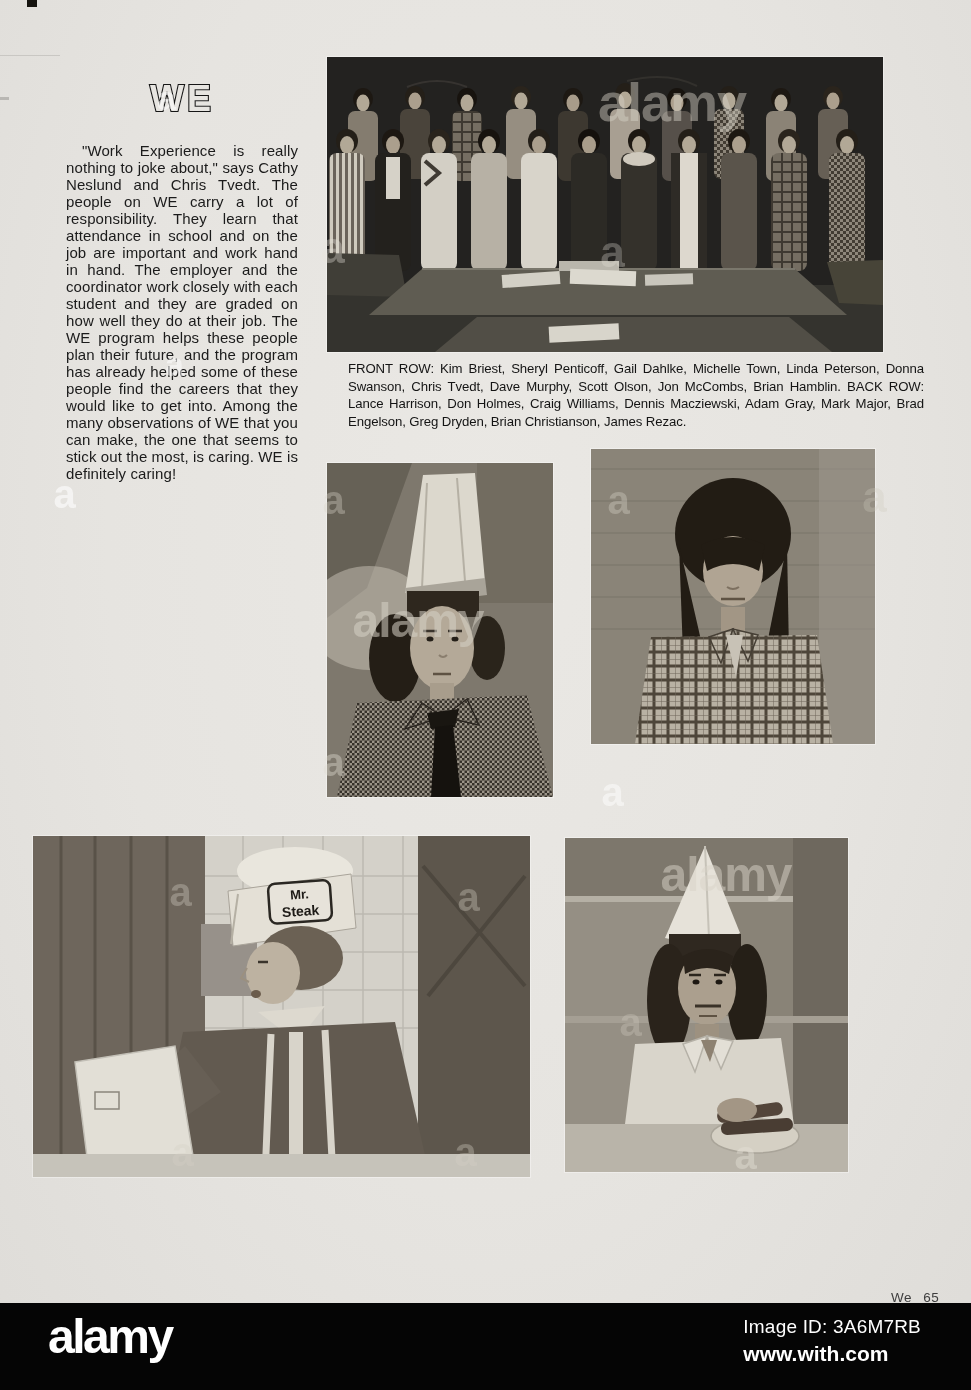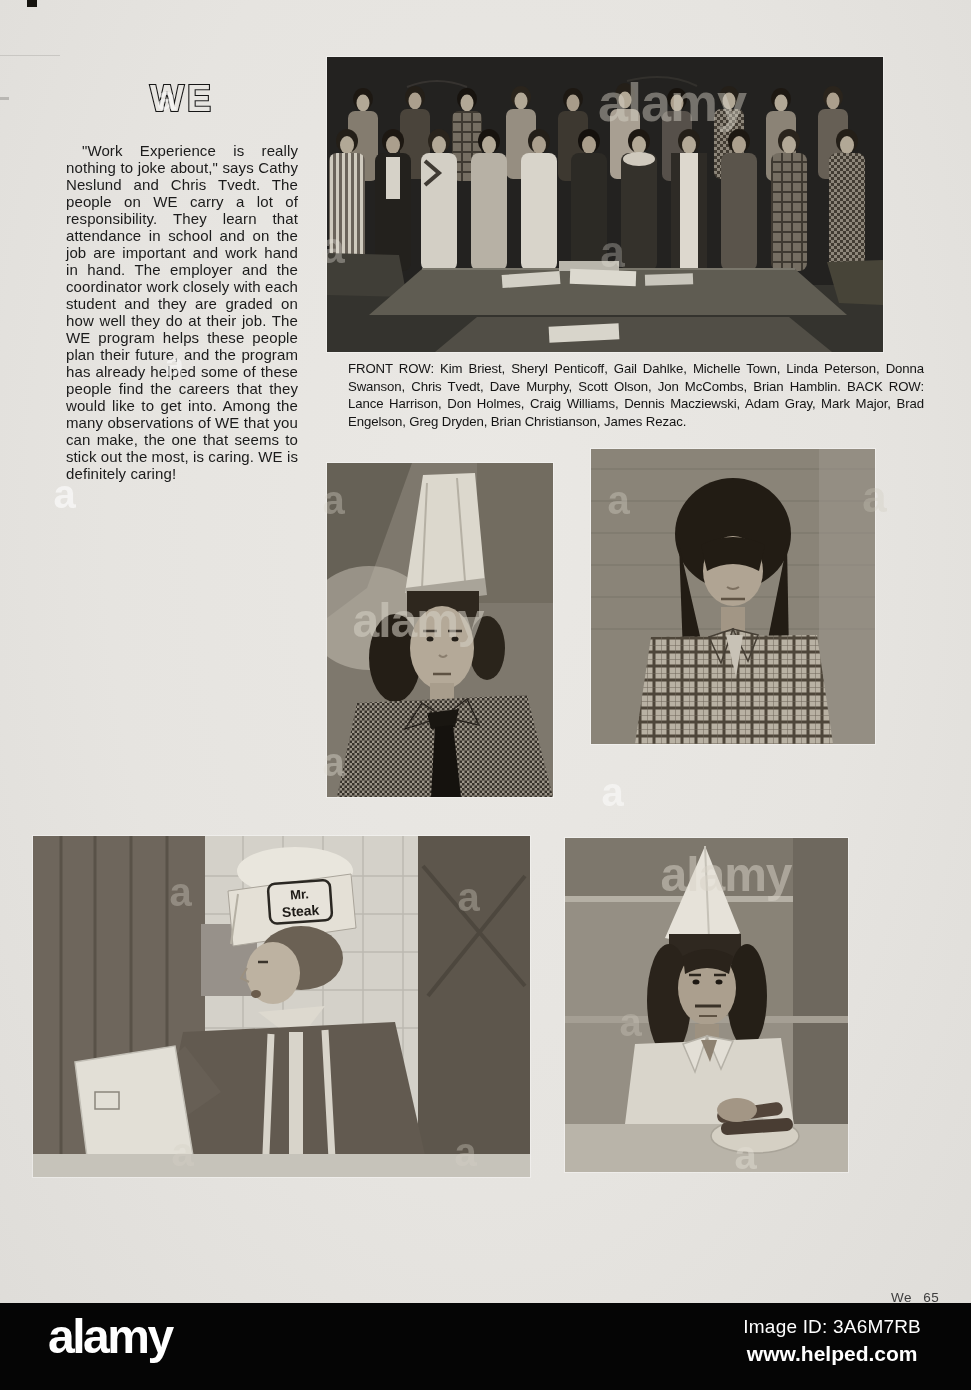--- a/index.html
+++ b/index.html
@@ -42,21 +42,21 @@
   .artifact-line { left:0; top:55px; width:60px; height:1px; background:#c9c7c3; }
   .artifact-tick { left:0; top:97px; width:9px; height:3px; background:#b9b7b3; }
   .footer-bar {
     position:absolute; left:0; top:1303px; width:971px; height:87px;
     background:#050505; z-index:10;
   }
   .alamy-logo {
     position:absolute; left:48px; top:6px;
     color:#ffffff; font-size:48px; font-weight:bold; letter-spacing:-2.5px;
   }
-  .footer-right { position:absolute; right:50px; top:13px; text-align:center; color:#fff; }
+  .footer-right { position:absolute; right:50px; top:13px; text-align:left; color:#fff; }
   .footer-image-id { font-size:19px; font-weight:400; letter-spacing:0.2px; }
   .footer-url { font-size:21px; font-weight:bold; margin-top:4px; }
 </style>
 </head>
 <body>
 
 <div class="page">
 
   <div class="artifact artifact-notch"></div>
   <div class="artifact artifact-line"></div>
@@ -380,17 +380,17 @@
       <div class="wm" style="left: 630px; top: 1022px; font-size: 40px; color: rgb(207, 201, 189); opacity: 0.35;">a</div>
       <div class="wm" style="left: 182px; top: 1152px; font-size: 40px; color: rgb(214, 209, 198); opacity: 0.35;">a</div>
       <div class="wm" style="left: 465px; top: 1152px; font-size: 40px; color: rgb(214, 209, 198); opacity: 0.35;">a</div>
       <div class="wm" style="left: 745px; top: 1155px; font-size: 40px; color: rgb(229, 225, 215); opacity: 0.45;">a</div>
     </div>
 
   <div class="footer-bar">
     <div class="alamy-logo">alamy</div>
     <div class="footer-right">
       <div class="footer-image-id">Image ID: 3A6M7RB</div>
-      <div class="footer-url">www.helped.com</div>
+      <div class="footer-url">www.with.com</div>
     </div>
   </div>
 
 </div>
 
 </body></html>

